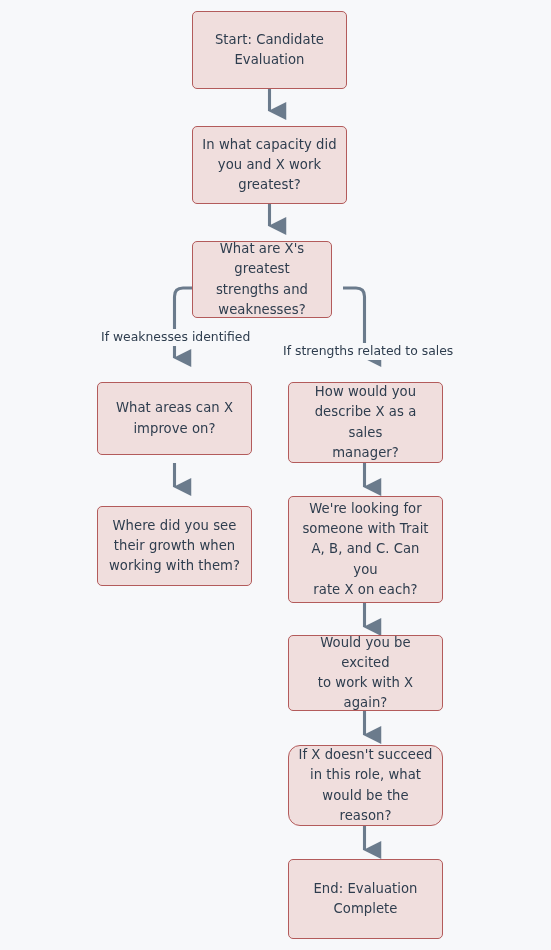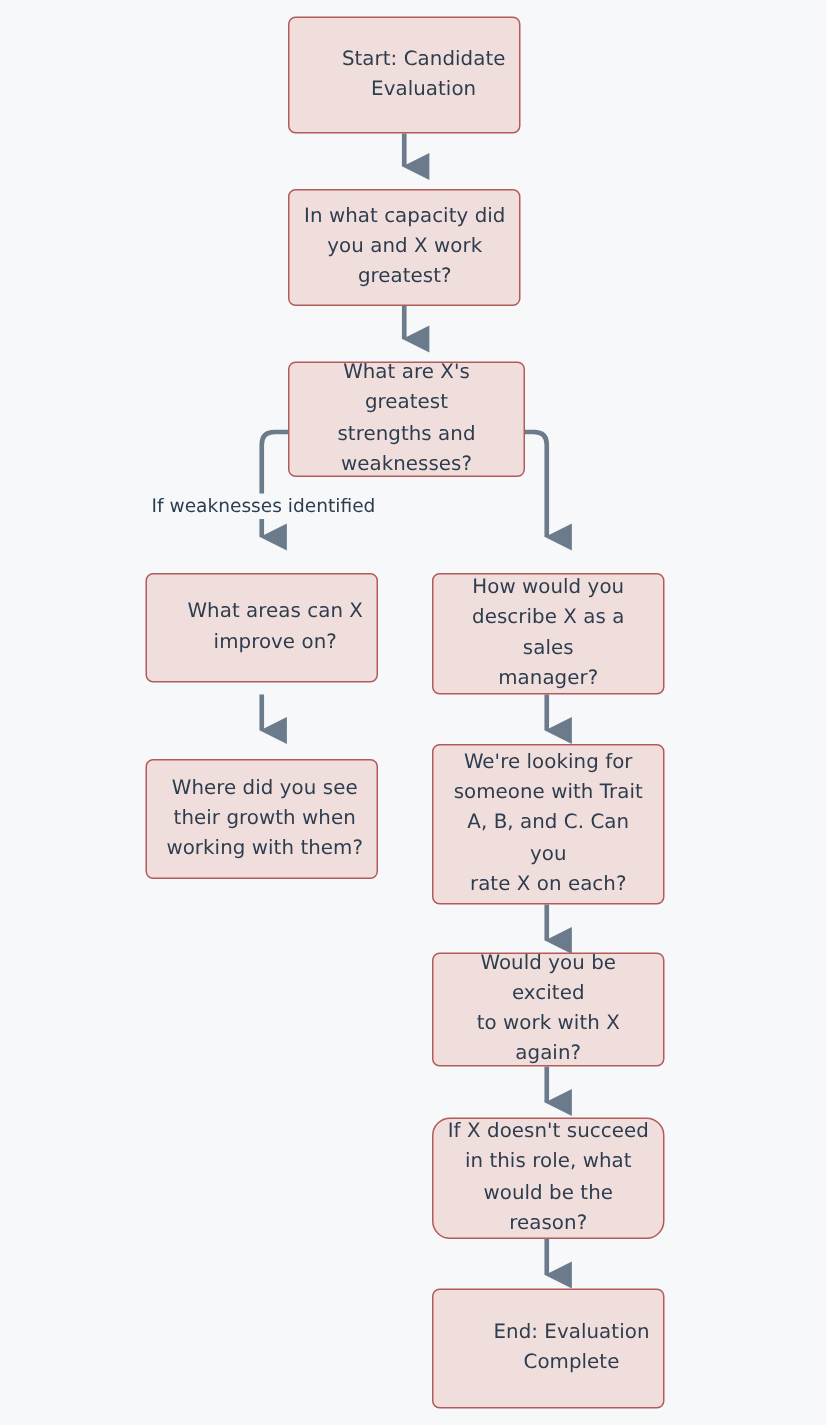--- a/index.html
+++ b/index.html
@@ -31,21 +31,21 @@
 
   
   .node {
     position: absolute;
     box-sizing: border-box;
     background: #f0dedd;
     border: 1.6px solid #b35b5b;
     border-radius: 5px;
     display: flex;
     align-items: center;
-    justify-content: flex-end;
+    justify-content: center;
     text-align: center;
     color: #2e3d4e;
     font-size: 13.2px;
     line-height: 1.52;
     letter-spacing: 0.05px;
     padding: 4px 9px;
     z-index: 2;
   }
   .node .label {
     display: block;
@@ -99,28 +99,29 @@
     <span class="label">Start: Candidate
 Evaluation</span>
   </div>
 
   <div class="node" style="left:192px; top:126px; width:155px; height:78px;">
     <span class="label">In what capacity did
 you and X work
 greatest?</span>
   </div>
 
-  <div class="node" style="left:192px; top:241px; width:158px; height:77px;">
+  <div class="node" style="left:192px; top:241px; width:140px; height:77px;">
     <span class="label">What are X's greatest
 strengths and
 weaknesses?</span>
   </div>
 
   <div class="branch-label" style="left:99px; top:329px;">If weaknesses identified</div>
 
+  <div class="branch-label" style="left:281px; top:343px;">If strengths related to sales</div>
 
   <div class="node" style="left:97px; top:382px; width:155px; height:73px;">
     <span class="label">What areas can X
 improve on?</span>
   </div>
 
   <div class="node" style="left:97px; top:506px; width:155px; height:80px;">
     <span class="label">Where did you see
 their growth when
 working with them?</span>

